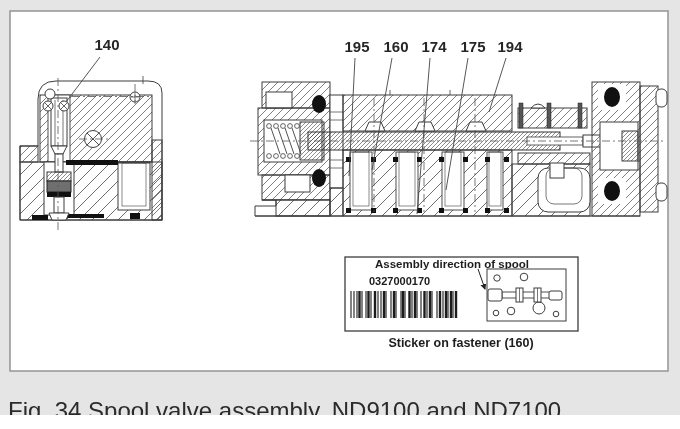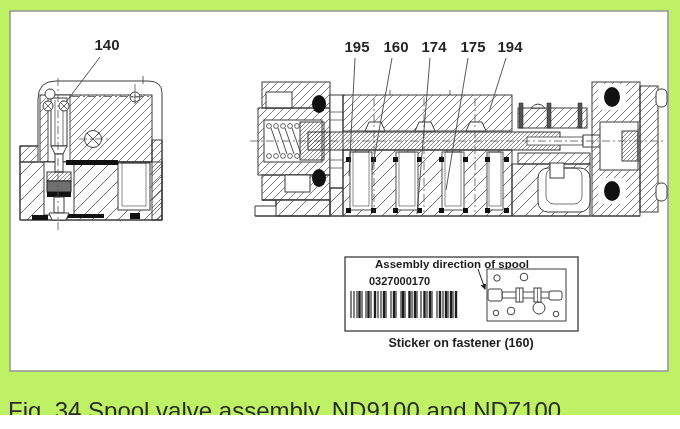--- a/index.html
+++ b/index.html
@@ -1,16 +1,16 @@
 <!DOCTYPE html>
 <html><head>
 <meta charset="utf-8">
 <style>
   html,body{margin:0;padding:0;background:#fff;}
-  #page{position:relative;width:680px;height:415px;background:#bef264;overflow:hidden;
+  #page{position:relative;width:680px;height:415px;background:#e5e5e5;overflow:hidden;
         font-family:"Liberation Sans",sans-serif;}
   #drawing-svg{position:absolute;left:0;top:0;}
   .callout-text{font-family:"Liberation Sans",sans-serif;font-size:15px;font-weight:600;fill:#262626;}
   .sticker-heading{font-family:"Liberation Sans",sans-serif;font-size:11.5px;font-weight:600;fill:#1d1d1d;}
   .sticker-number{font-family:"Liberation Sans",sans-serif;font-size:11px;font-weight:600;fill:#1d1d1d;}
   .sticker-caption{font-family:"Liberation Sans",sans-serif;font-size:12.5px;font-weight:600;fill:#1d1d1d;}
   #figure-caption{position:absolute;left:8px;top:397px;width:660px;font-size:24px;
         color:#2b2b2b;white-space:nowrap;}
   #figure-caption .fig-label{display:inline-block;min-width:77px;}
 </style>

